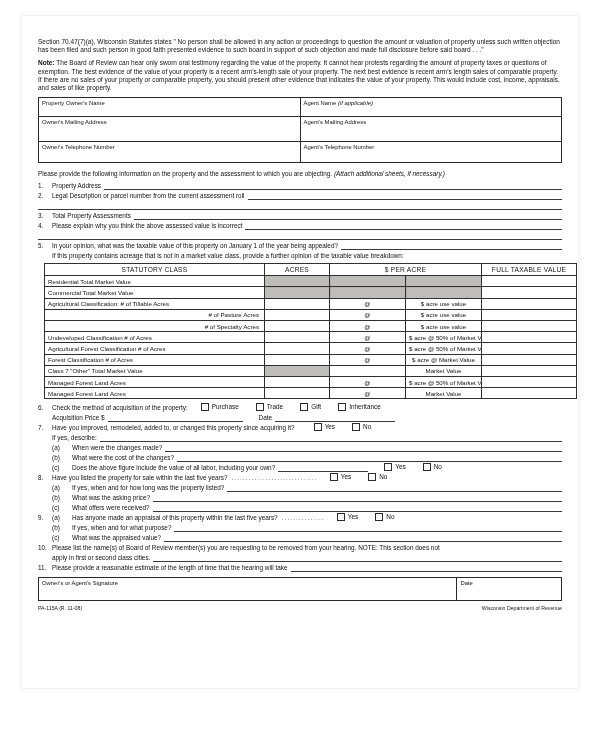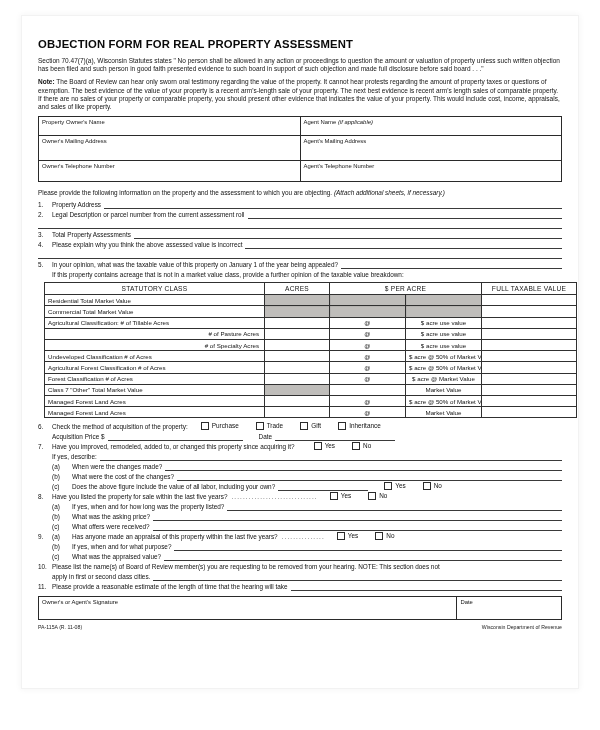--- a/index.html
+++ b/index.html
@@ -218,21 +218,20 @@
   }
 </style>
 </head>
 <body>
 
 <div id="page">
   <div id="scan-edge"></div>
 
   <div id="sheet">
 
-    <div class="title">OBJECTION FORM FOR REAL PROPERTY ASSESSMENT</div>
 
     <p class="para">Section 70.47(7)(a), Wisconsin Statutes states " No person shall be allowed in any action or proceedings to question the amount or valuation of property unless such written objection has been filed and such person in good faith presented evidence to such board in support of such objection and made full disclosure before said board . . ."</p>
 
     <p class="para"><b>Note:</b> <span>The Board of Review can hear only sworn oral testimony regarding the value of the property. It cannot hear protests regarding the amount of property taxes or questions of exemption. The best evidence of the value of your property is a recent arm's-length sale of your property. The next best evidence is recent arm's length sales of comparable property. If there are no sales of your property or comparable property, you should present other evidence that indicates the value of your property. This would include cost, income, appraisals, and sales of like property.</span></p>
 
     <table class="idbox">
       <tbody>
           <tr class="r1">
         <td class="left"><span>Property Owner's Name</span></td>
         <td class="right"><span>Agent Name</span> <i>(if applicable)</i></td>

